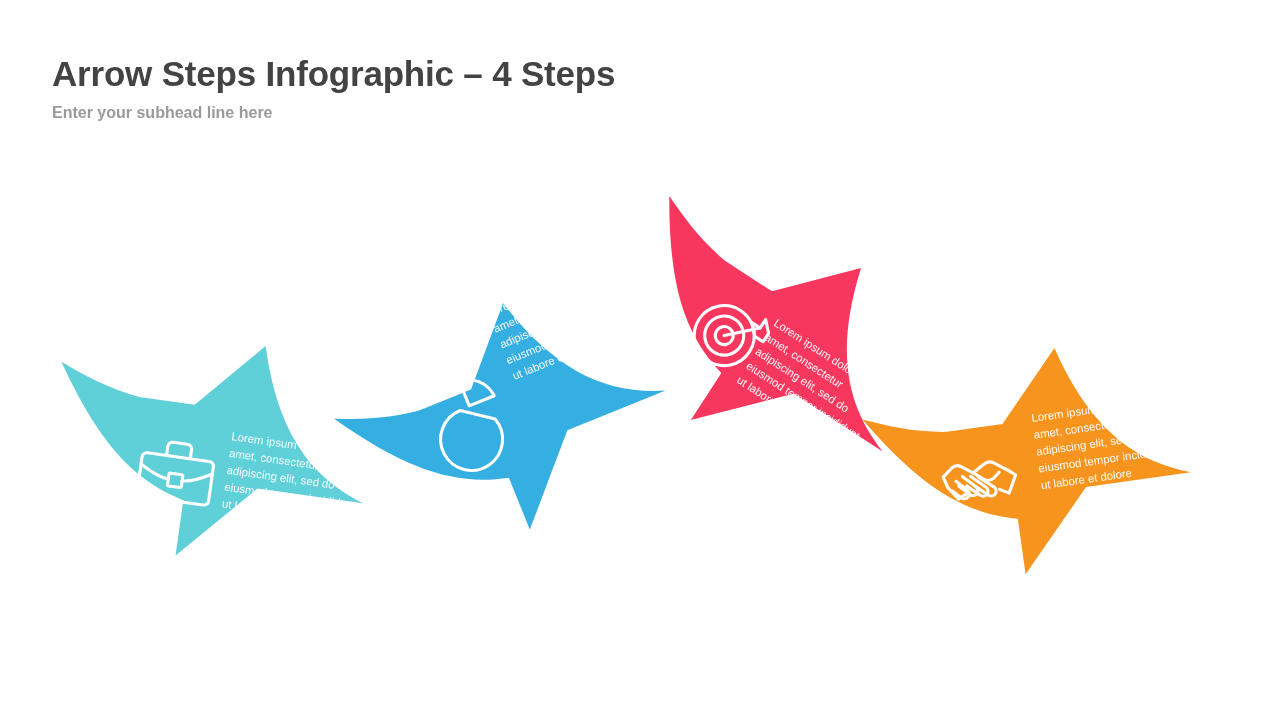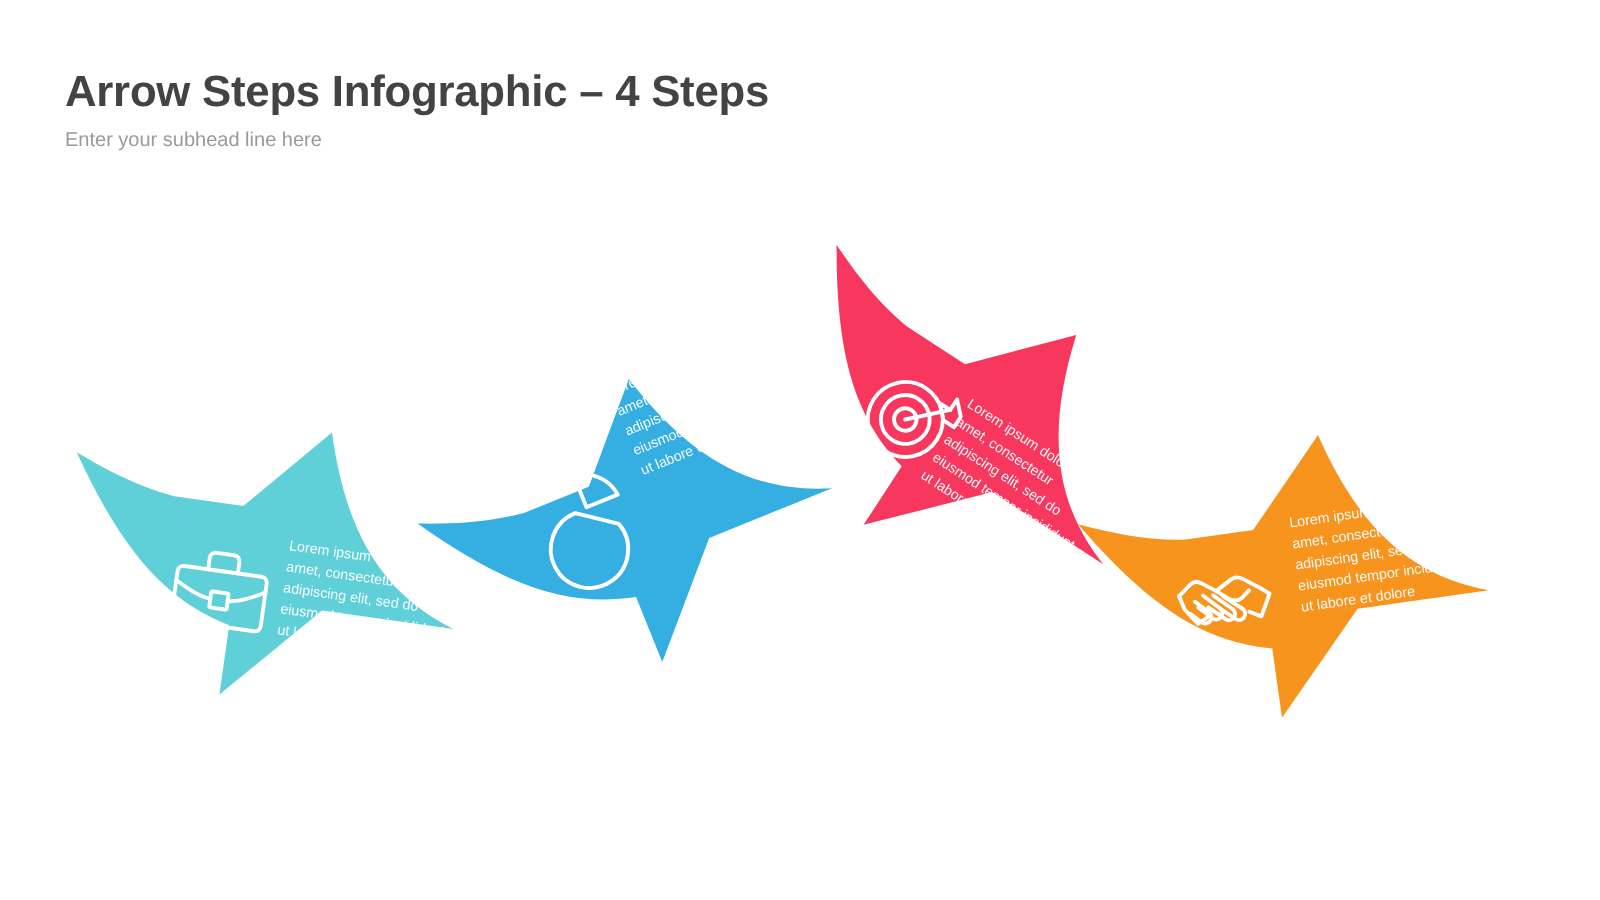--- a/index.html
+++ b/index.html
@@ -35,21 +35,21 @@
     font-weight: bold;
     color: #434343;
     letter-spacing: -0.2px;
     line-height: 1.15;
     margin: 0;
     white-space: nowrap;
   }
   #page-subtitle {
     font-family: "Liberation Sans", sans-serif;
     font-size: 16px;
-    font-weight: normal;
+    font-weight: bold;
     color: #9a9a9a;
     margin: 9px 0 0 0;
     line-height: 1.2;
     white-space: nowrap;
   }
   
   #diagram {
     position: absolute;
     left: 0;
     top: 0;

